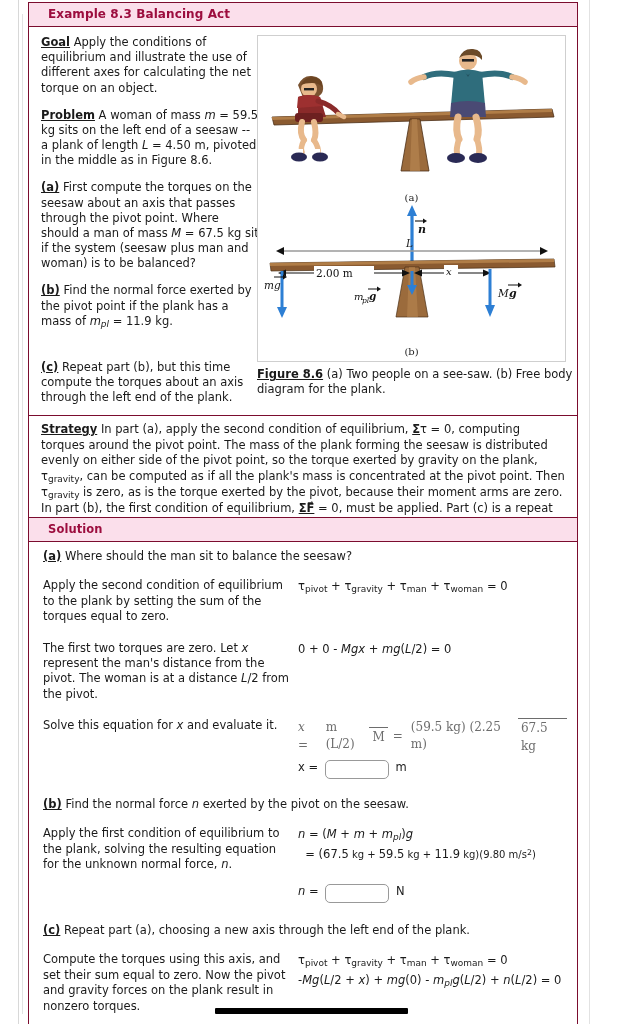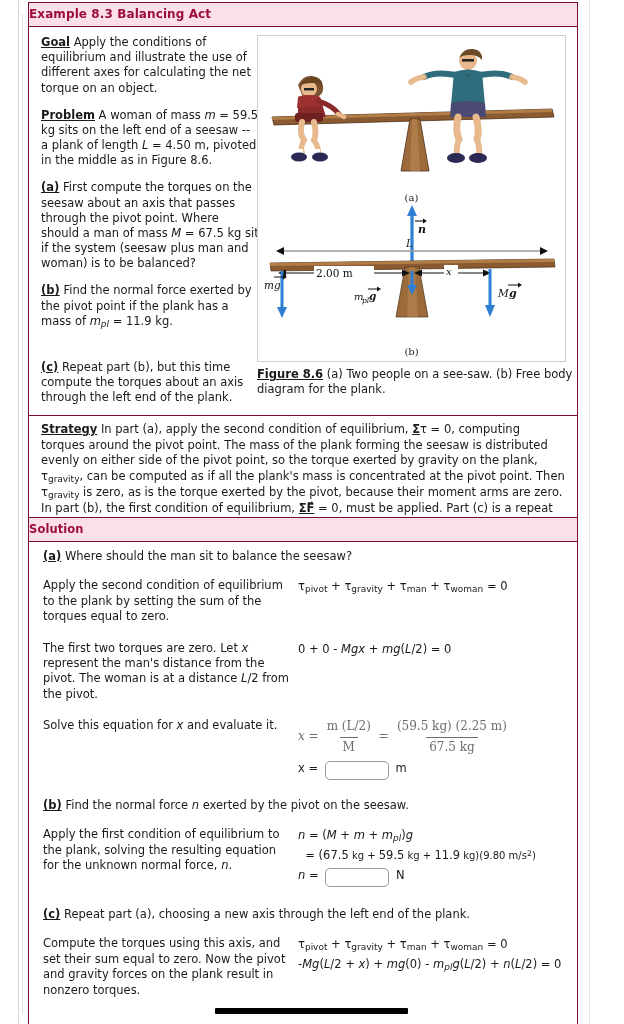--- a/index.html
+++ b/index.html
@@ -44,21 +44,21 @@
     top: 2px;
     width: 550px;
     border: 1px solid #7b0c2e;
     background: #ffffff;
     box-sizing: border-box;
   }
 
   .band {
     background: #fbdfeb;
     border-bottom: 1px solid #7b0c2e;
-    padding: 4px 9px 5px 0;
+    padding: 4px 9px 5px 19px;
     font-weight: bold;
     font-size: 12px;
     color: #9c0d3e;
     letter-spacing: .1px;
   }
   .band.solution {
     font-size: 11.5px;
   }
 
   .body-pad {
@@ -152,21 +152,21 @@
     font-family: "DejaVu Serif", "Liberation Serif", serif;
     color: #6d6d6d;
     font-size: 12px;
     display: flex;
     align-items: center;
     gap: 5px;
     margin-bottom: 4px;
   }
   .frac {
     display: inline-flex;
-    flex-direction: column;
+    flex-direction: row;
     align-items: center;
     vertical-align: middle;
   }
   .frac .num { padding: 0 3px 1px 3px; }
   .frac .den { padding: 1px 3px 0 3px; border-top: 1px solid #6d6d6d; }
   .eqv { font-style: italic; }
 
   .bottom-bar {
     position: absolute;
     left: 215px;
@@ -372,21 +372,21 @@
       </div>
     </div>
 
     <div class="full"><b>(b)</b> Find the normal force <i>n</i> exerted by the pivot on the seesaw.</div>
 
     <div class="srow">
       <div class="lcol">Apply the first condition of equilibrium to the plank, solving the resulting equation for the unknown normal force, <i>n</i>.</div>
       <div class="rcol">
         <div class="mathline"><i>n</i> = (<i>M</i> + <i>m</i> + <i>m</i><span class="sub it">pl</span>)<i>g</i></div>
         <div class="mathline">&nbsp; = (<span class="small-num">67.5</span><span class="mixed-sm"> kg + </span><span class="small-num">59.5</span><span class="mixed-sm"> kg + </span><span class="small-num">11.9</span><span class="mixed-sm"> kg)(9.80 m/s<span class="sup">2</span>)</span></div>
-        <div class="mathline" style="margin-top:3px;">
+        <div class="mathline" style="margin-top:20px;">
           <i>n =</i>
           <input class="ans-box" type="text" value="" style="">
           <span>N</span>
         </div>
       </div>
     </div>
 
     <div class="full" style="margin-top:18px;"><b>(c)</b> Repeat part (a), choosing a new axis through the left end of the plank.</div>
 
     <div class="srow">

